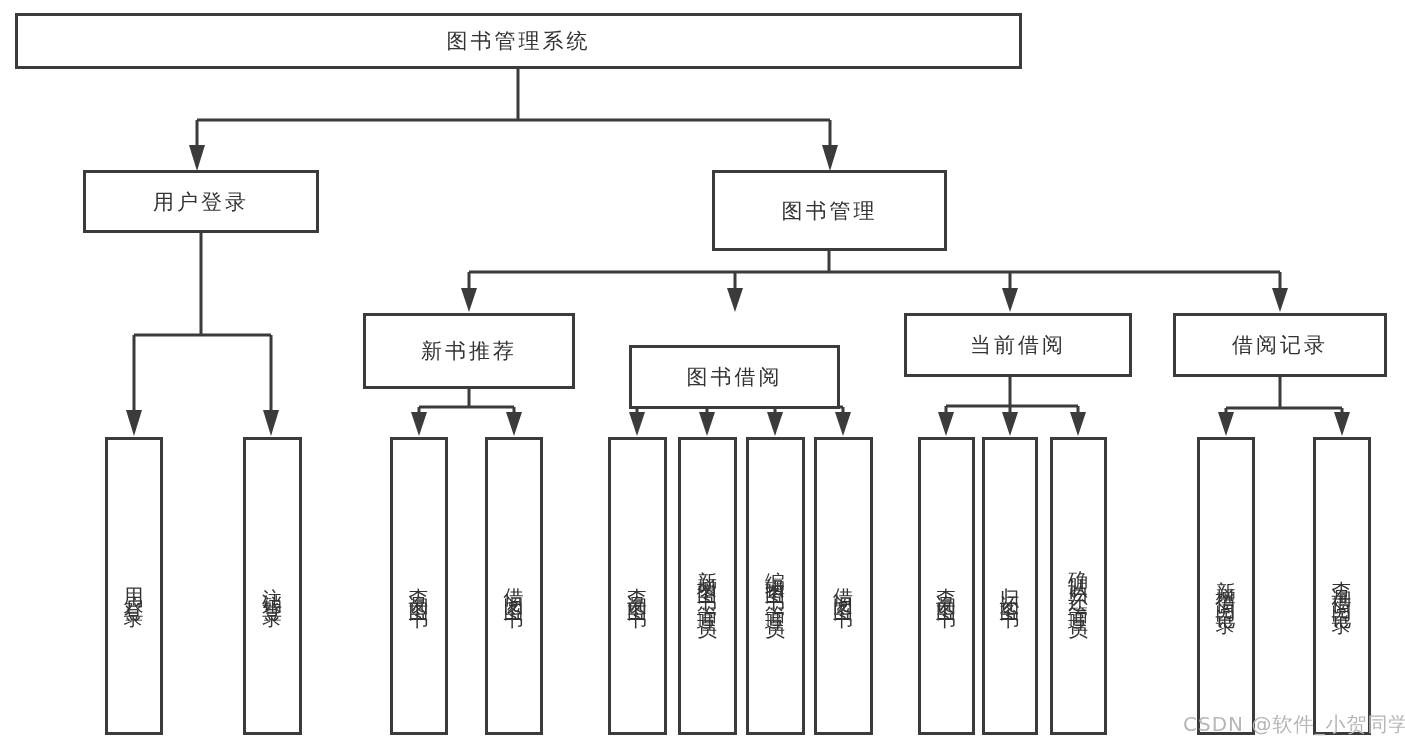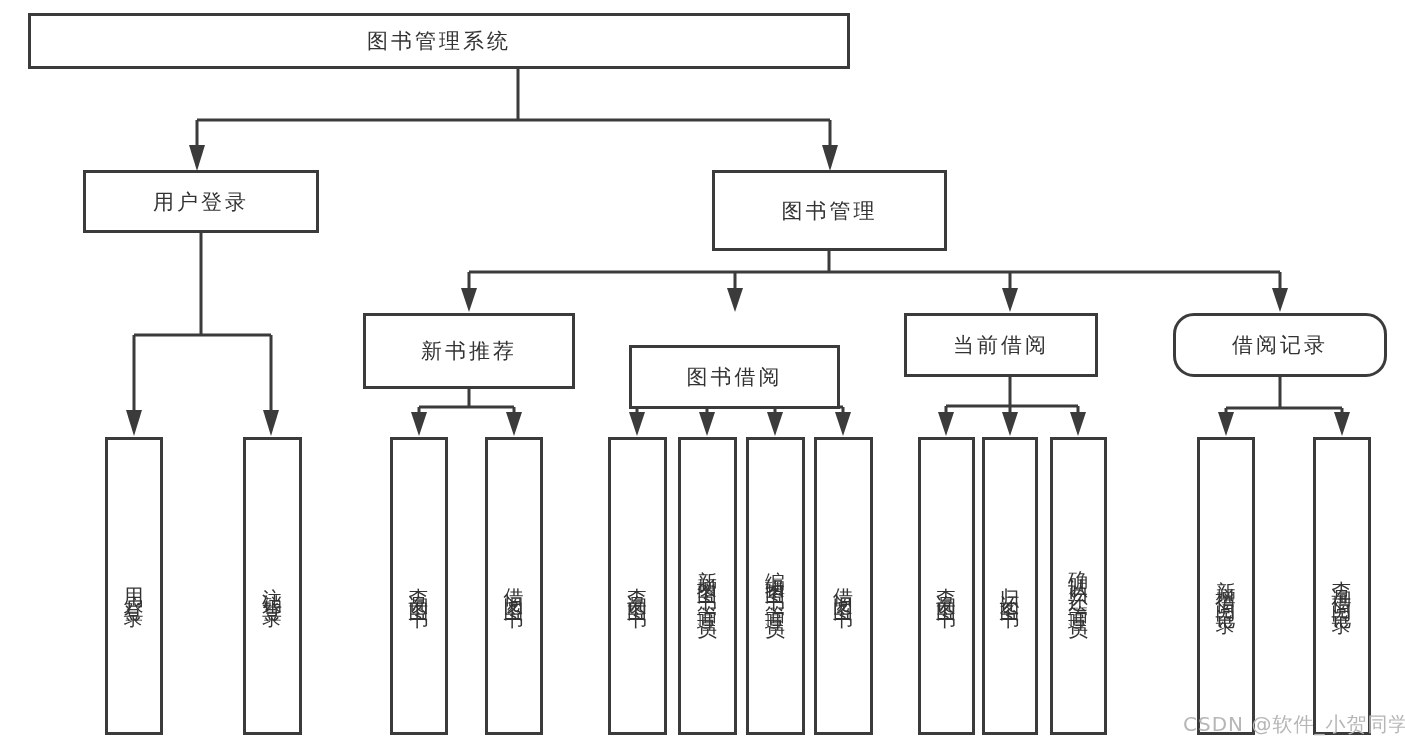--- a/index.html
+++ b/index.html
@@ -70,29 +70,29 @@
       <polygon points="767,412 783,412 775,436"></polygon>
       <polygon points="835,412 851,412 843,436"></polygon>
       <polygon points="938,412 954,412 946,436"></polygon>
       <polygon points="1002,412 1018,412 1010,436"></polygon>
       <polygon points="1070,412 1086,412 1078,436"></polygon>
       <polygon points="1218,412 1234,412 1226,436"></polygon>
       <polygon points="1334,412 1350,412 1342,436"></polygon>
     </g>
   </svg>
 
-  <div class="node hnode" style="left:28px;top:13px;width:822px;height:56px;">图书管理系统</div>
+  <div class="node hnode" style="left:15px;top:13px;width:1007px;height:56px;">图书管理系统</div>
 
   <div class="node hnode" style="left:83px;top:170px;width:236px;height:63px;">用户登录</div>
   <div class="node hnode" style="left:712px;top:170px;width:235px;height:81px;">图书管理</div>
 
   <div class="node hnode" style="left:363px;top:313px;width:212px;height:76px;">新书推荐</div>
   <div class="node hnode" style="left:629px;top:313px;width:211px;height:64px;margin-top:32px;">图书借阅</div>
-  <div class="node hnode" style="left:904px;top:313px;width:194px;height:64px;">当前借阅</div>
-  <div class="node hnode" style="left:1173px;top:313px;width:214px;height:64px;border-radius:21px;">借阅记录</div>
+  <div class="node hnode" style="left:904px;top:313px;width:228px;height:64px;">当前借阅</div>
+  <div class="node hnode" style="left:1173px;top:313px;width:214px;height:64px;">借阅记录</div>
 
   <div class="node leaf" style="left:105px;top:437px;width:58px;height:298px;">用户登录</div>
   <div class="node leaf" style="left:243px;top:437px;width:59px;height:298px;">注销登录</div>
 
   <div class="node leaf" style="left:390px;top:437px;width:58px;height:298px;">查询图书</div>
   <div class="node leaf" style="left:485px;top:437px;width:58px;height:298px;">借阅图书</div>
 
   <div class="node leaf" style="left:608px;top:437px;width:59px;height:298px;">查询图书</div>
   <div class="node leaf" style="left:678px;top:437px;width:59px;height:298px;">新增图书（管理员）</div>
   <div class="node leaf" style="left:746px;top:437px;width:59px;height:298px;">编辑图书（管理员）</div>

